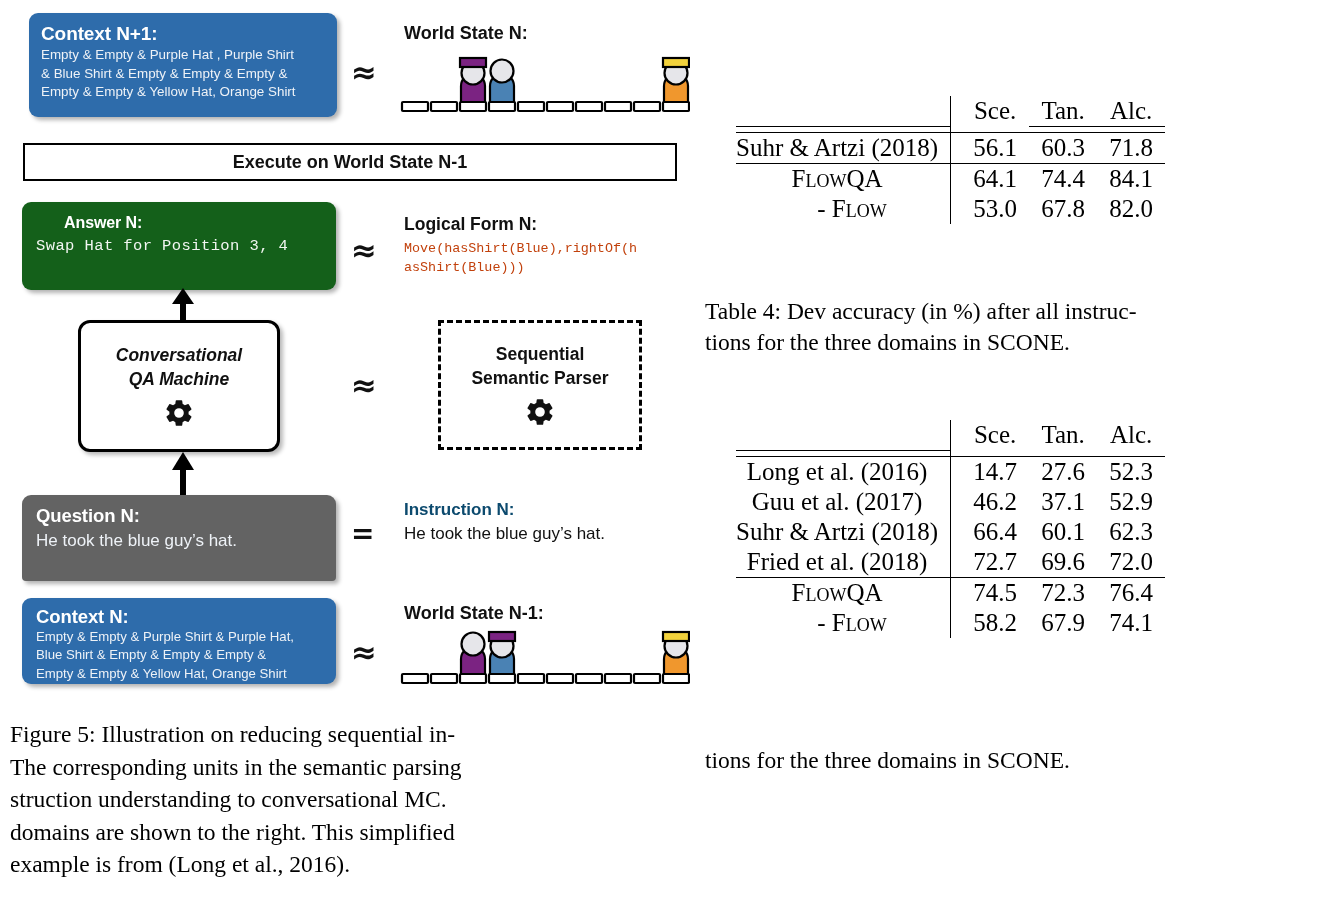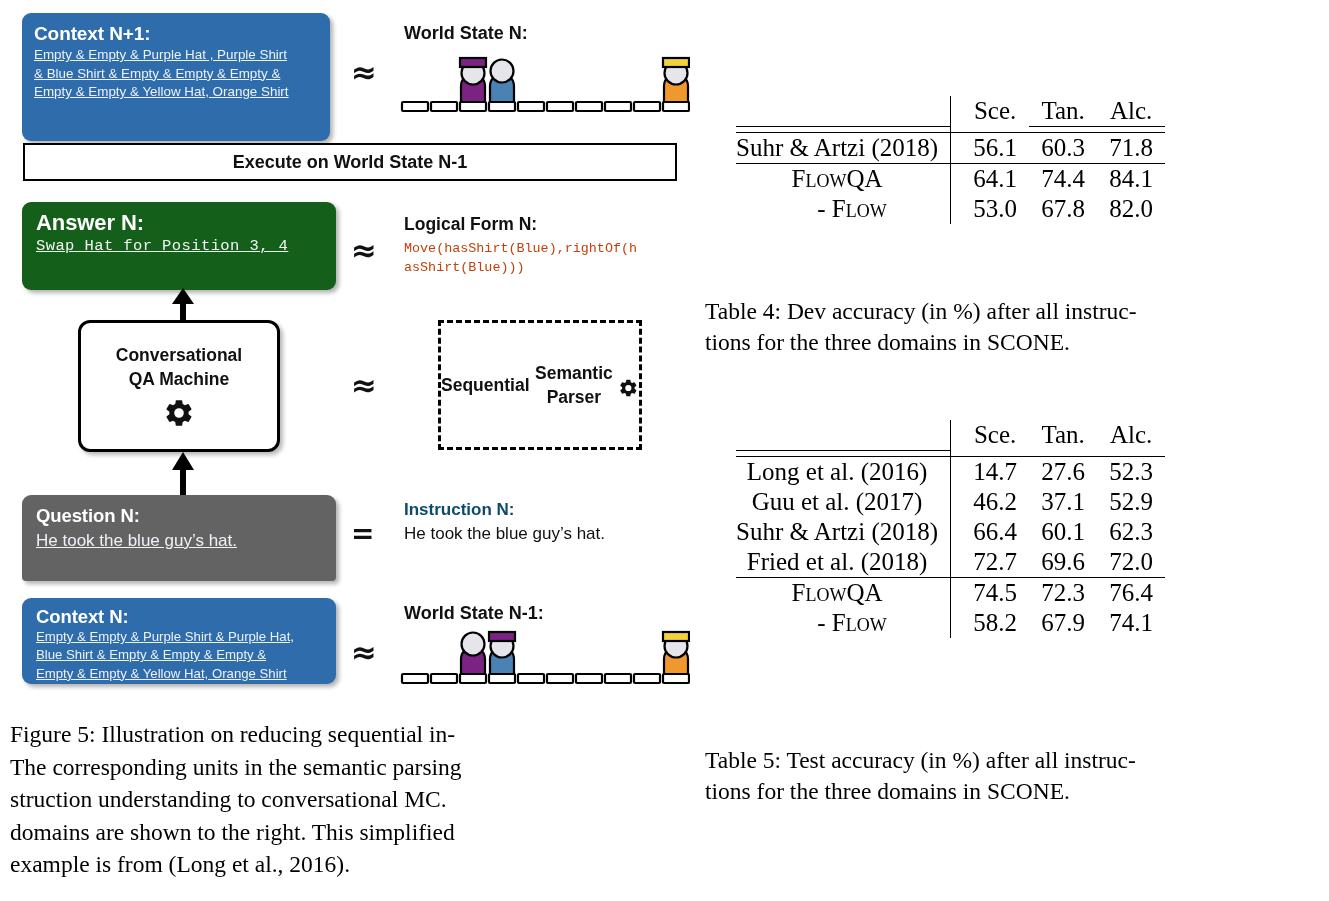--- a/index.html
+++ b/index.html
@@ -31,27 +31,26 @@
     box-sizing: border-box;
     box-shadow: 3px 3px 4px rgba(0,0,0,0.30);
   }
   .box-title {
     font-weight: bold;
     color: #ffffff;
     letter-spacing: -0.1px;
   }
   .box-body {
     color: #eef2f7;
-    text-decoration: underline;
   }
 
   
   #context-np1 {
-    left: 22px; top: 13px;
-    width: 308px; height: 128px;
+    left: 29px; top: 13px;
+    width: 308px; height: 104px;
     background: #2e6cab;
     padding: 8px 12px 0 12px;
   }
   #context-np1 .box-title { font-size: 19px; line-height: 25px; }
   #context-np1 .box-body {
     font-size: 13.4px; line-height: 18.6px;
     white-space: pre-line;
   }
 
   
@@ -66,21 +65,21 @@
     box-sizing: border-box;
   }
 
   
   #answer-n {
     left: 22px; top: 202px;
     width: 314px; height: 88px;
     background: #14601a;
     padding: 8px 12px 0 14px;
   }
-  #answer-n .box-title { font-size: 22px; line-height: 25px; }
+  #answer-n .box-title { font-size: 16px; line-height: 25px; margin-left: 28px; }
   #answer-n .box-body {
     font-family: "Liberation Mono", monospace;
     font-size: 15.5px; line-height: 22px; color: #f2f6f2;
     letter-spacing: 0.4px;
   }
 
   
   #logical-form {
     position: absolute;
     left: 404px; top: 212px;
@@ -100,32 +99,33 @@
     position: absolute;
     left: 78px; top: 320px;
     width: 202px; height: 132px;
     border: 3px solid #000;
     border-radius: 12px;
     background: #fff;
     box-sizing: border-box;
     display: flex; flex-direction: column;
     align-items: center; justify-content: center;
     box-shadow: 3px 3px 4px rgba(0,0,0,0.28);
+    font-style: italic;
   }
   #qa-machine .mtext { font-weight: bold; font-size: 17.5px; color: #111; line-height: 24px; text-align:center; }
 
   
   #semantic-parser {
     position: absolute;
     left: 438px; top: 320px;
     width: 204px; height: 130px;
     border: 3px dashed #000;
     background: #fff;
     box-sizing: border-box;
-    display: flex; flex-direction: row;
+    display: flex; flex-direction: column;
     align-items: center; justify-content: center;
   }
   #semantic-parser .mtext { font-weight: bold; font-size: 17.5px; color: #111; line-height: 24px; text-align:center; }
 
   .gear { margin-top: 6px; display:block; }
 
   
   #question-n {
     left: 22px; top: 495px;
     width: 314px; height: 86px;
@@ -487,17 +487,16 @@
           <td class="lbl-cell sc indent">- Flow</td>
           <td class="num-cell vrule">58.2</td>
           <td class="num-cell">67.9</td>
           <td class="num-cell">74.1</td>
         </tr>
       </tbody>
     </table>
   </div>
 
   <div class="caption" id="caption-t5">
-    <div>Table 5: Test accuracy (in %) after all instruc-</div>
     <div>tions for the three domains in SCONE.</div>
   </div>
 
 </div>
 
 </body></html>

